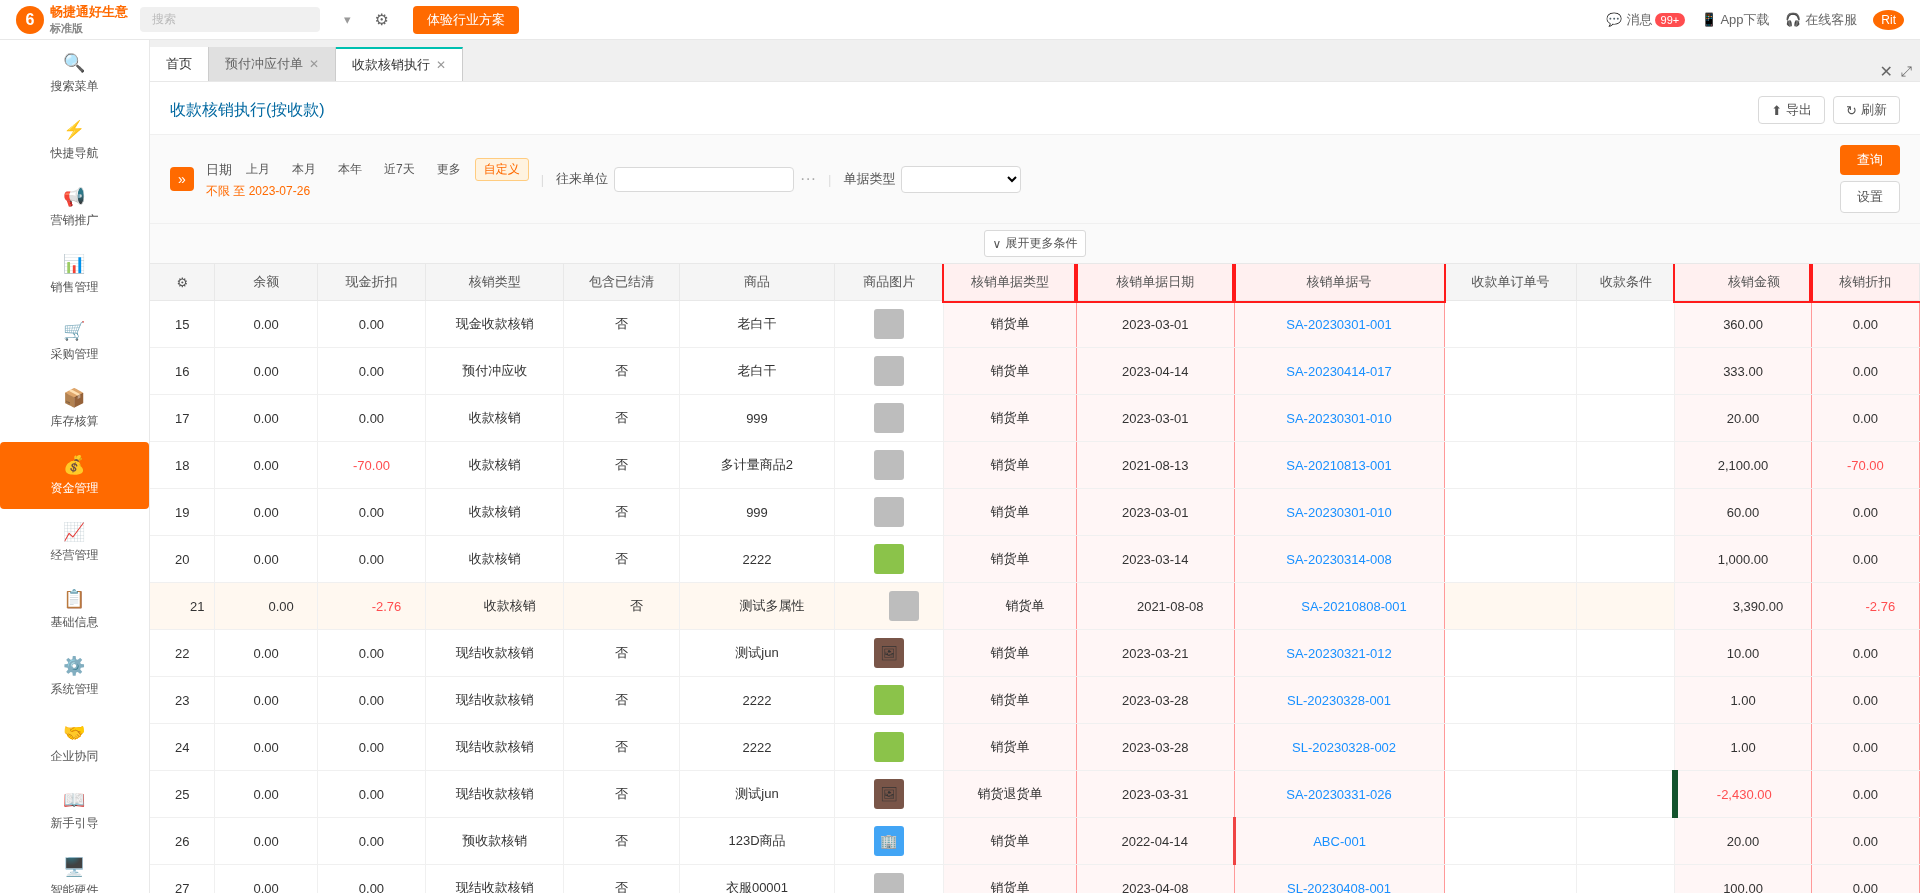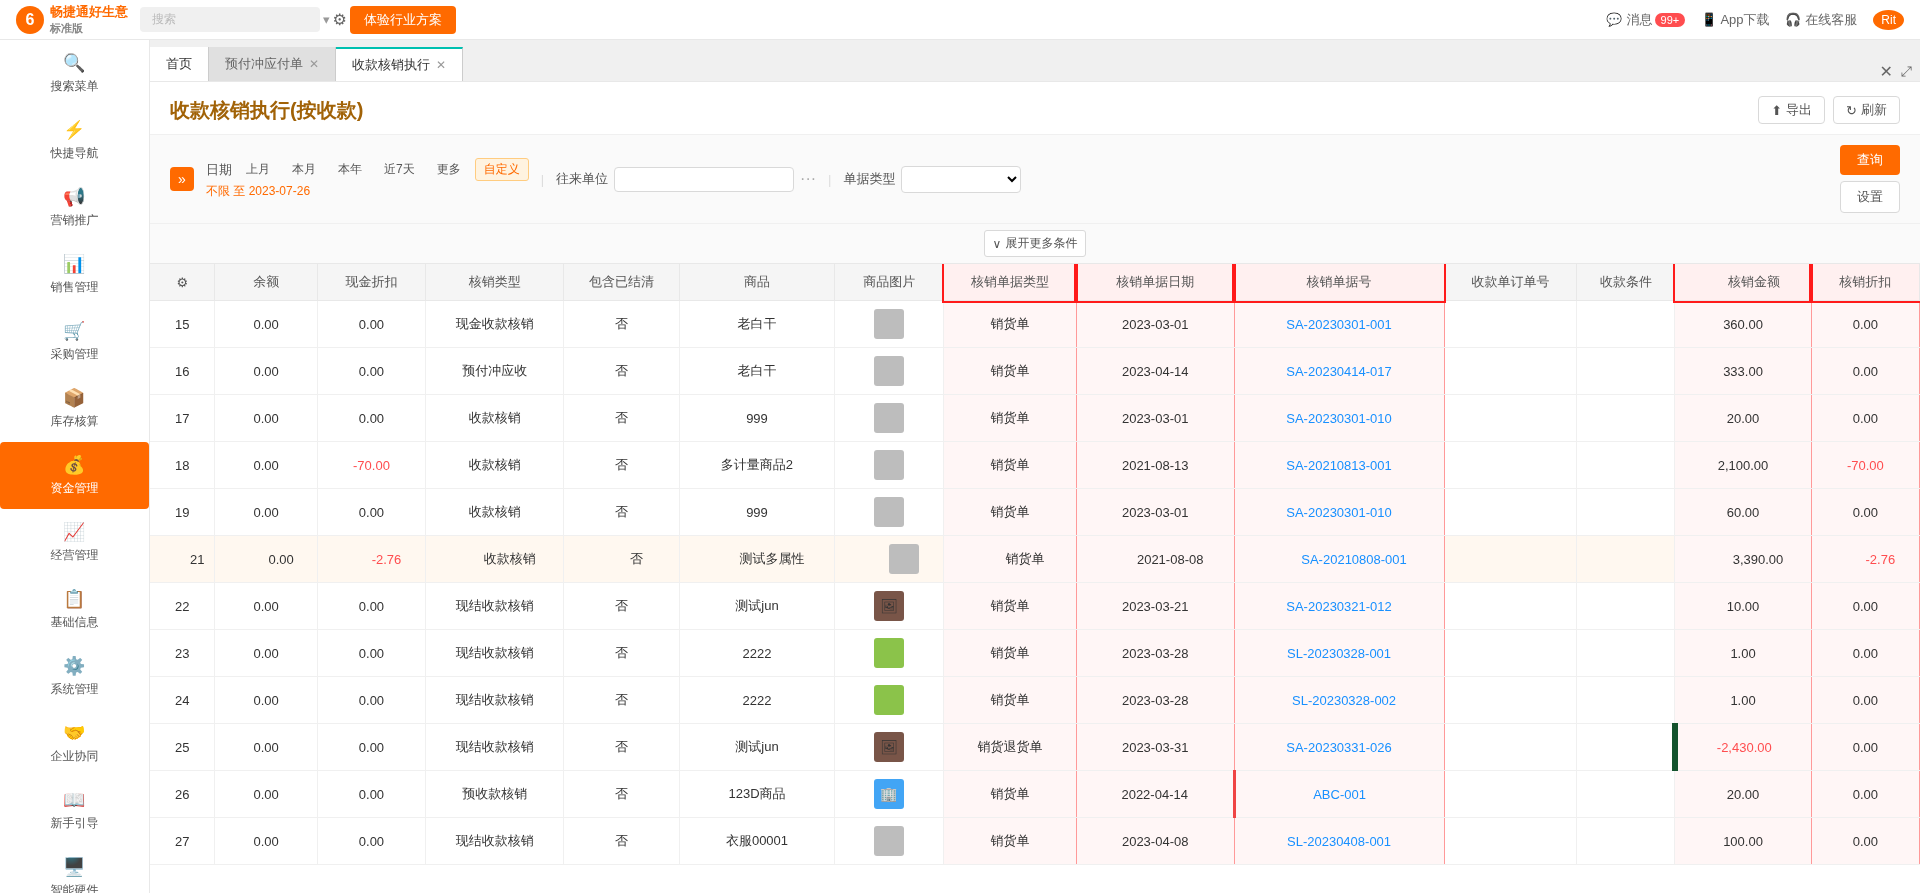--- a/index.html
+++ b/index.html
@@ -2,21 +2,21 @@
 <html><head>
   <meta charset="utf-8">
   <style>
     * { box-sizing: border-box; margin: 0; padding: 0; }
     body { font-family: 'Microsoft YaHei', Arial, sans-serif; font-size: 13px; background: #f5f5f5; color: #333; }
     
     
     .top-bar { height: 40px; background: #fff; display: flex; align-items: center; padding: 0 16px; gap: 12px; border-bottom: 1px solid #e8e8e8; }
     .top-bar-logo { display: flex; align-items: center; gap: 6px; color: #ff6a00; font-weight: bold; font-size: 14px; }
     .logo-icon { width: 28px; height: 28px; background: #ff6a00; border-radius: 50%; display: flex; align-items: center; justify-content: center; color: white; font-size: 16px; }
-    .top-bar-center { flex: 1; display: flex; align-items: center; gap: 3px; }
+    .top-bar-center { flex: 1; display: flex; align-items: center; gap: 24px; }
     .top-search-box { background: #f0f0f0; border-radius: 4px; padding: 4px 12px; color: #999; font-size: 12px; width: 180px; }
     .top-bar-btn { background: #ff6a00; color: white; border: none; border-radius: 4px; padding: 5px 14px; font-size: 13px; cursor: pointer; }
     .top-bar-right { display: flex; align-items: center; gap: 16px; color: #666; font-size: 13px; }
     .badge { background: #ff4d4f; color: white; border-radius: 10px; padding: 1px 6px; font-size: 11px; margin-left: 2px; }
     
     
     .layout { display: flex; height: calc(100vh - 40px); }
     
     
     .sidebar { width: 150px; background: #fff; border-right: 1px solid #e8e8e8; display: flex; flex-direction: column; }
@@ -32,21 +32,21 @@
     .tab { padding: 8px 16px; cursor: pointer; font-size: 13px; color: #666; background: #e0e0e0; border-right: 1px solid #ccc; display: flex; align-items: center; gap: 6px; height: 34px; }
     .tab.active { background: #fff; color: #333; border-top: 2px solid #00c0b0; }
     .tab .close-btn { font-size: 12px; color: #999; cursor: pointer; }
     .tab.home { background: #fff; color: #333; }
     .tab-spacer { flex: 1; }
     .tab-actions { display: flex; align-items: center; padding: 0 8px; gap: 8px; }
     
     
     .page { flex: 1; overflow: auto; background: #fff; padding: 0; }
     .page-header { padding: 14px 20px 10px; display: flex; align-items: center; justify-content: space-between; border-bottom: 1px solid #f0f0f0; }
-    .page-title { font-size: 20px; font-weight: bold; color: #a16207; }
+    .page-title { font-size: 16px; font-weight: normal; color: #0369a1; }
     .page-header-actions { display: flex; gap: 8px; }
     .btn-outline { border: 1px solid #d9d9d9; background: white; color: #555; padding: 4px 12px; border-radius: 4px; cursor: pointer; font-size: 13px; display: flex; align-items: center; gap: 4px; }
     
     
     .filter-bar { padding: 10px 20px; background: #fafafa; border-bottom: 1px solid #f0f0f0; display: flex; align-items: center; gap: 12px; flex-wrap: wrap; }
     .filter-toggle { background: #ff6a00; color: white; border: none; width: 24px; height: 24px; border-radius: 4px; cursor: pointer; font-size: 14px; }
     .filter-item { display: flex; align-items: center; gap: 6px; }
     .filter-label { color: #555; }
     .filter-date-group { display: flex; flex-direction: column; gap: 2px; }
     .date-pill { padding: 2px 8px; font-size: 12px; cursor: pointer; color: #555; border-radius: 3px; }
@@ -345,20 +345,38 @@
                   <div style="width:30px;height:30px;background:#bdbdbd;border-radius:3px;margin:0 auto;display:flex;align-items:center;justify-content:center;font-size:14px;"></div>
                 </td>
     <td style="background:rgba(255,26,26,0.04);border-left:1px solid #ff9999;border-right:1px solid #ff9999;">销货单</td>
     <td style="background:rgba(255,26,26,0.04);border-right:1px solid #ff9999;">2023-03-01</td>
     <td style="background:rgba(255,26,26,0.04);border-right:1px solid #ff9999;"><a class="link">SA-20230301-010</a></td>
     <td></td>
     <td></td>
     <td class="" style="background:rgba(255,26,26,0.04);border-left:1px solid #ff9999;border-right:1px solid #ff9999;">60.00</td>
     <td class="" style="background:rgba(255,26,26,0.04);border-right:1px solid #ff9999;">0.00</td>
   </tr>
+              <tr>
+    <td>20</td>
+    <td>0.00</td>
+    <td class="">0.00</td>
+    <td>收款核销</td>
+    <td>否</td>
+    <td>2222</td>
+    <td>
+                  <div style="width:30px;height:30px;background:#8bc34a;border-radius:3px;margin:0 auto;display:flex;align-items:center;justify-content:center;font-size:14px;"></div>
+                </td>
+    <td style="background:rgba(255,26,26,0.04);border-left:1px solid #ff9999;border-right:1px solid #ff9999;">销货单</td>
+    <td style="background:rgba(255,26,26,0.04);border-right:1px solid #ff9999;">2023-03-14</td>
+    <td style="background:rgba(255,26,26,0.04);border-right:1px solid #ff9999;"><a class="link">SA-20230314-008</a></td>
+    <td></td>
+    <td></td>
+    <td class="" style="background:rgba(255,26,26,0.04);border-left:1px solid #ff9999;border-right:1px solid #ff9999;">1,000.00</td>
+    <td class="" style="background:rgba(255,26,26,0.04);border-right:1px solid #ff9999;">0.00</td>
+  </tr>
               <tr class="highlighted">
     <td>21</td>
     <td>0.00</td>
     <td class="negative">-2.76</td>
     <td>收款核销</td>
     <td>否</td>
     <td>测试多属性</td>
     <td>
                   <div style="width:30px;height:30px;background:#bdbdbd;border-radius:3px;margin:0 auto;display:flex;align-items:center;justify-content:center;font-size:14px;"></div>
                 </td>

